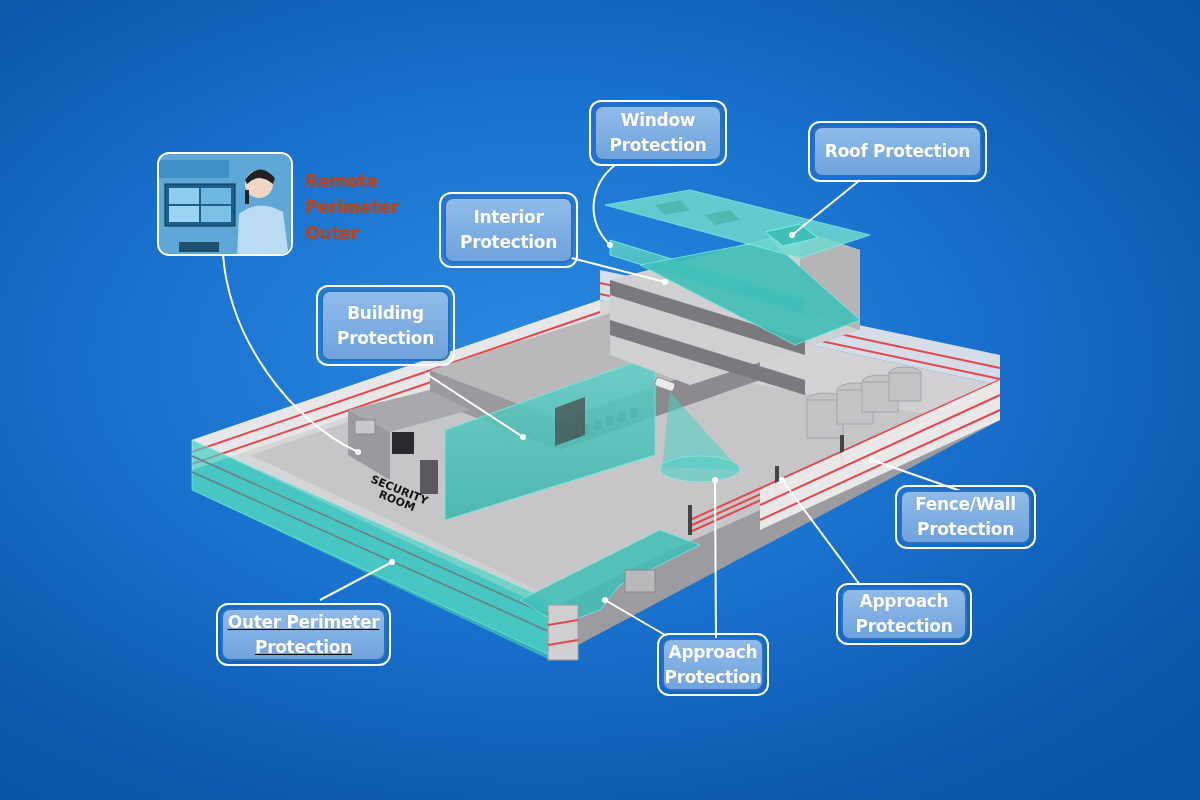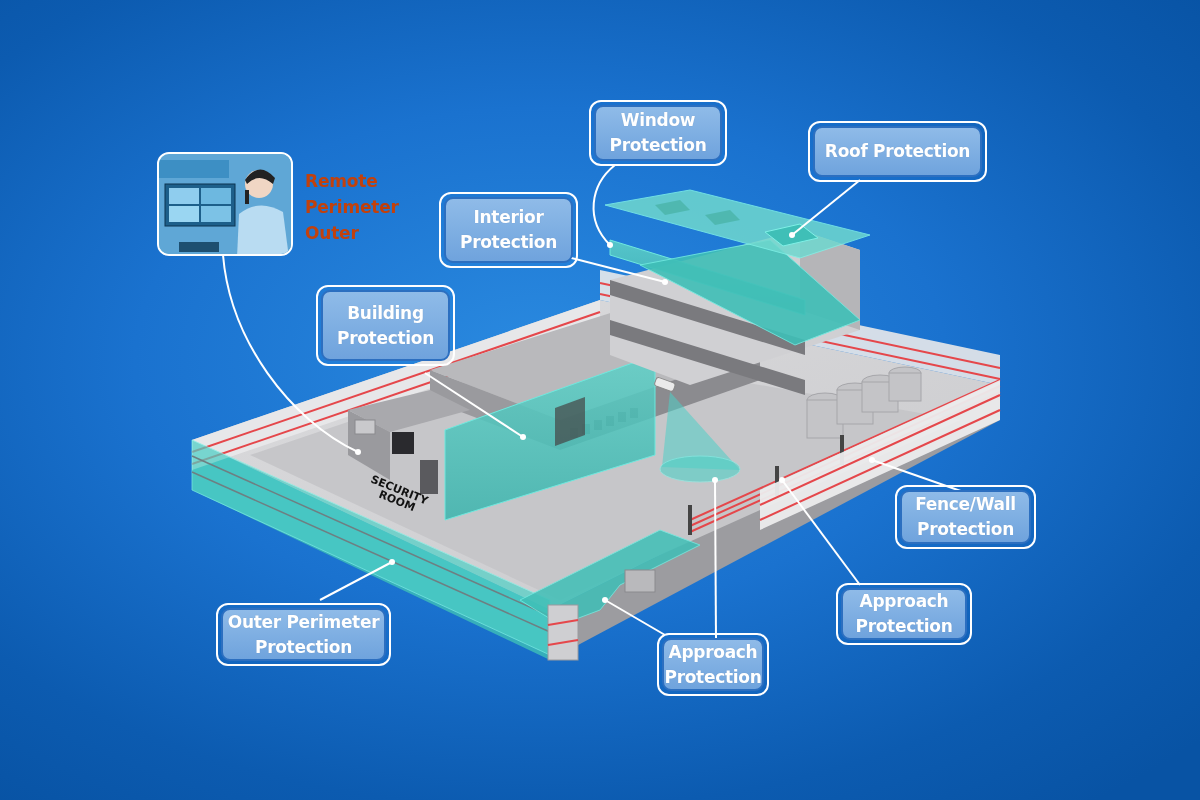--- a/index.html
+++ b/index.html
@@ -262,20 +262,20 @@
 
 <div class="callout" style="left:657px; top:633px; width:112px; height:63px;">
   <div class="callout-inner">
       <div>
     <span>Approach</span>
     <span>Protection</span>
   </div>
     </div>
 </div>
 
-<div class="callout" style="left:216px; top:603px; width:175px; height:63px;">
+<div class="callout" style="left:216px; top:603px; width:175px; height:63px;text-decoration:underline;">
   <div class="callout-inner">
       <div>
     <span>Outer Perimeter</span>
     <span>Protection</span>
   </div>
     </div>
 </div>
 
 </body></html>

